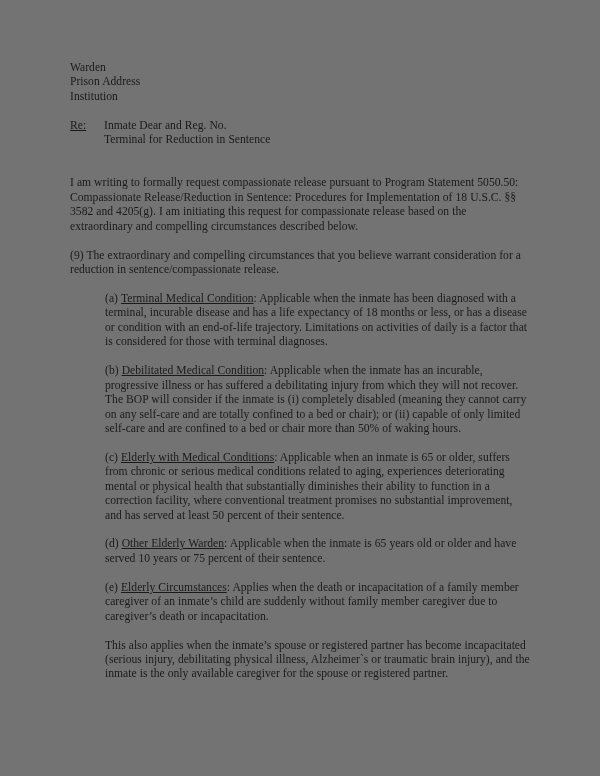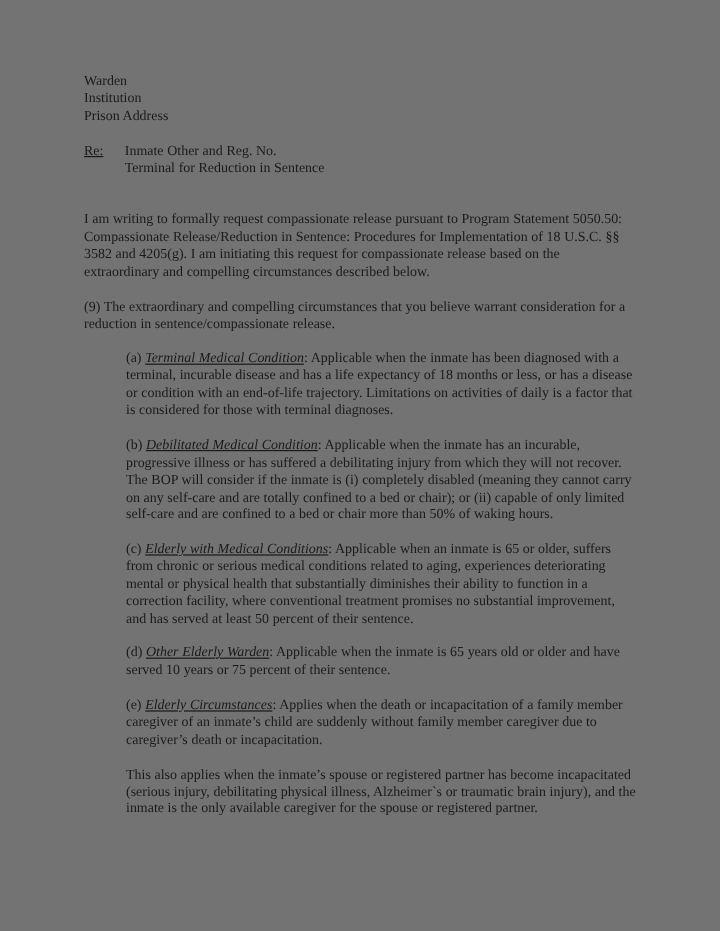--- a/index.html
+++ b/index.html
@@ -57,44 +57,43 @@
   .re-values .line {
     white-space: pre;
   }
   .indent {
     margin-left: 35px;
     width: 427px;
   }
   .u {
     text-decoration: underline;
     text-underline-offset: 1.2px;
-    font-style: italic;
   }
   .para { max-width: 462px; }
   .indent.para { max-width: 427px; }
 </style>
 </head>
 <body>
 
 <div class="page">
   <div class="doc-body">
 
     <div class="address-block">
       <div class="line">Warden</div>
+      <div class="line">Prison Address</div>
       <div class="line">Institution</div>
-      <div class="line">Prison Address</div>
     </div>
 
     <div class="gap-md"></div>
 
     <div class="re-block">
       <div class="re-row">
         <div class="re-label">Re:</div>
         <div class="re-values">
-          <div class="line">Inmate Other and Reg. No.</div>
+          <div class="line">Inmate Dear and Reg. No.</div>
           <div class="line">Terminal for Reduction in Sentence</div>
         </div>
       </div>
     </div>
 
     <div class="gap-md"></div>
 
 
     <div class="gap-md"></div>
 

